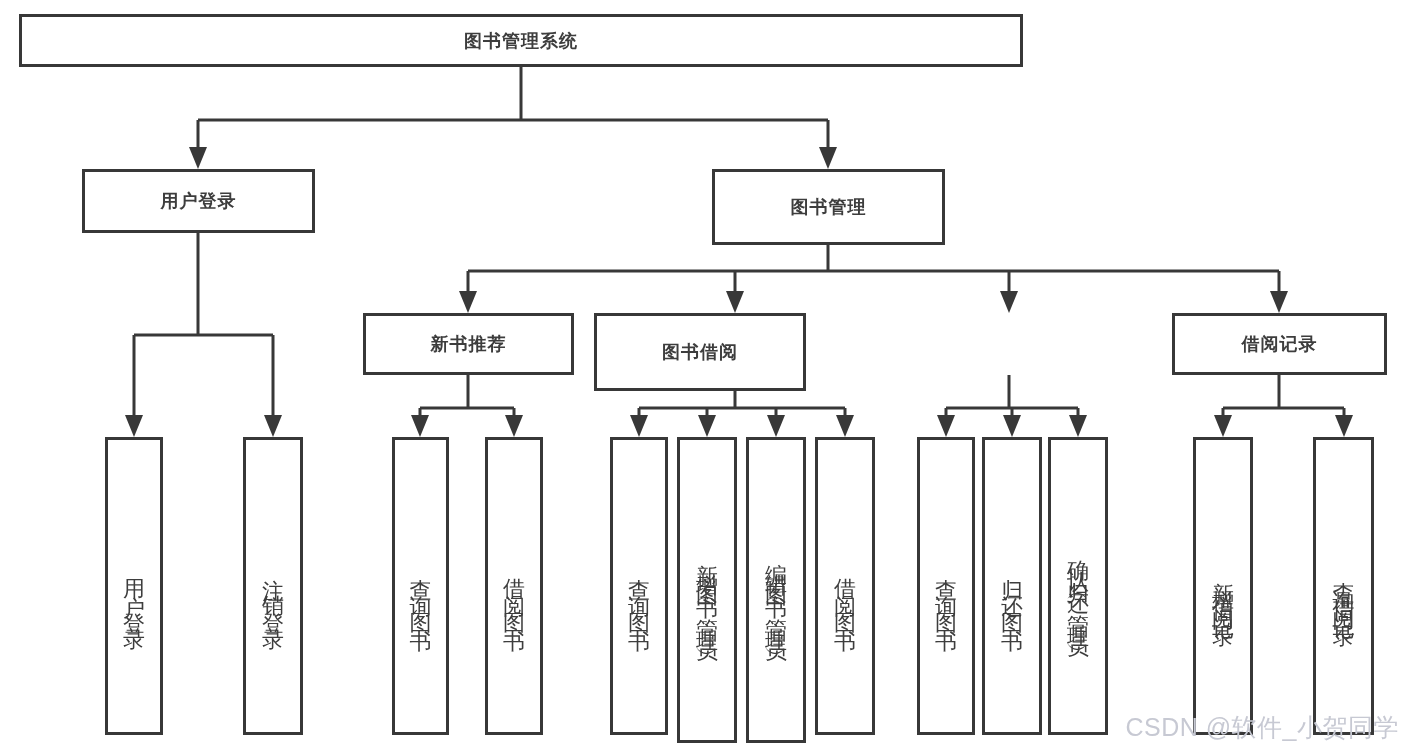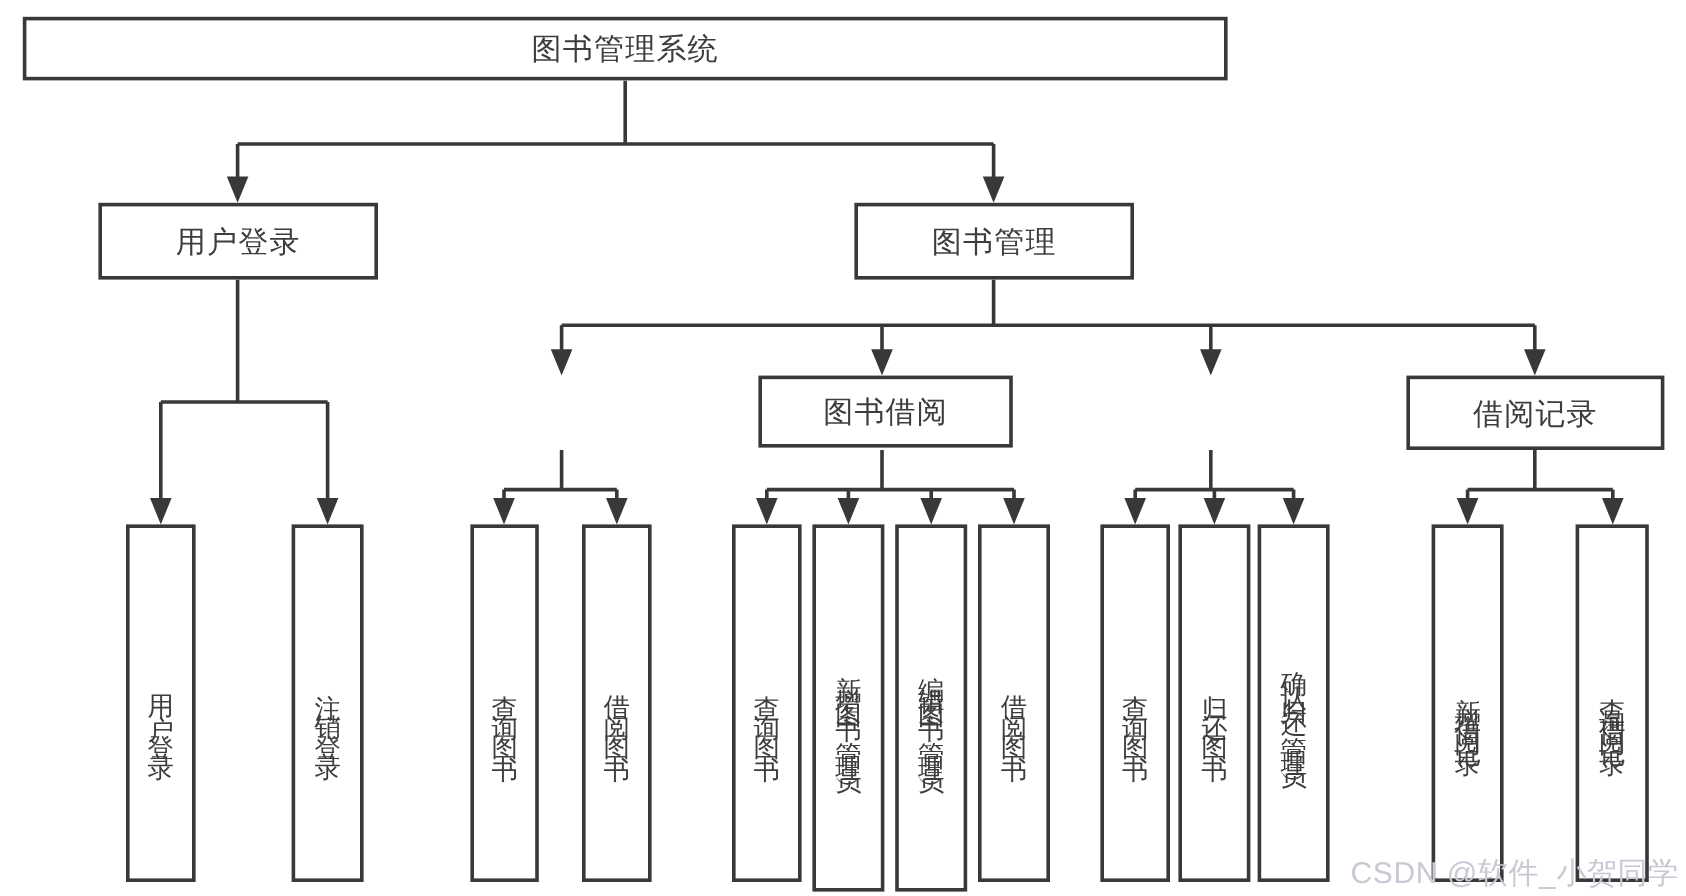--- a/index.html
+++ b/index.html
@@ -21,21 +21,21 @@
     position: absolute;
     box-sizing: border-box;
     border: 3px solid #383838;
     background: #ffffff;
     display: flex;
     align-items: center;
     justify-content: center;
     color: #3d3d3d;
     z-index: 1;
   }
-  .box.h { font-size: 25px; letter-spacing: 1px; }
+  .box.h { font-size: 18px; letter-spacing: 1px; font-weight: bold; }
   .box.v span {
     writing-mode: vertical-rl;
     text-orientation: mixed;
     font-size: 22px;
     line-height: 1;
     white-space: nowrap;
   }
   .ls4 span { letter-spacing: 17px; margin-bottom: -17px; }
   .ls6 span { letter-spacing: 9px;  margin-bottom: -9px; }
   .ls8 span { letter-spacing: 11px; margin-bottom: -11px; }
@@ -90,23 +90,24 @@
       <polygon points="1003,415 1021,415 1012,437"></polygon>
       <polygon points="1069,415 1087,415 1078,437"></polygon>
       <polygon points="1214,415 1232,415 1223,437"></polygon>
       <polygon points="1335,415 1353,415 1344,437"></polygon>
     </g>
   </svg>
 
   <div class="box h" style="left:19px; top:14px; width:1004px; height:53px">图书管理系统</div>
 
   <div class="box h" style="left:82px; top:169px; width:233px; height:64px">用户登录</div>
-  <div class="box h" style="left:712px; top:169px; width:233px; height:64px">图书管理</div>
+  <div class="box h" style="left:712px; top:169px; width:233px; height:76px">图书管理</div>
 
-  <div class="box h" style="left:632px; top:313px; width:212px; height:60px">图书借阅</div>
+  <div class="box h" style="left:363px; top:313px; width:211px; height:62px">新书推荐</div>
+  <div class="box h" style="left:594px; top:313px; width:212px; height:78px">图书借阅</div>
   <div class="box h" style="left:1172px; top:313px; width:215px; height:62px">借阅记录</div>
 
   <div class="box v ls4" style="left:105px; top:437px; width:58px; height:298px">
     <span>用户登录</span>
   </div>
   <div class="box v ls4" style="left:243px; top:437px; width:60px; height:298px">
     <span>注销登录</span>
   </div>
 
   <div class="box v ls4" style="left:392px; top:437px; width:57px; height:298px">

